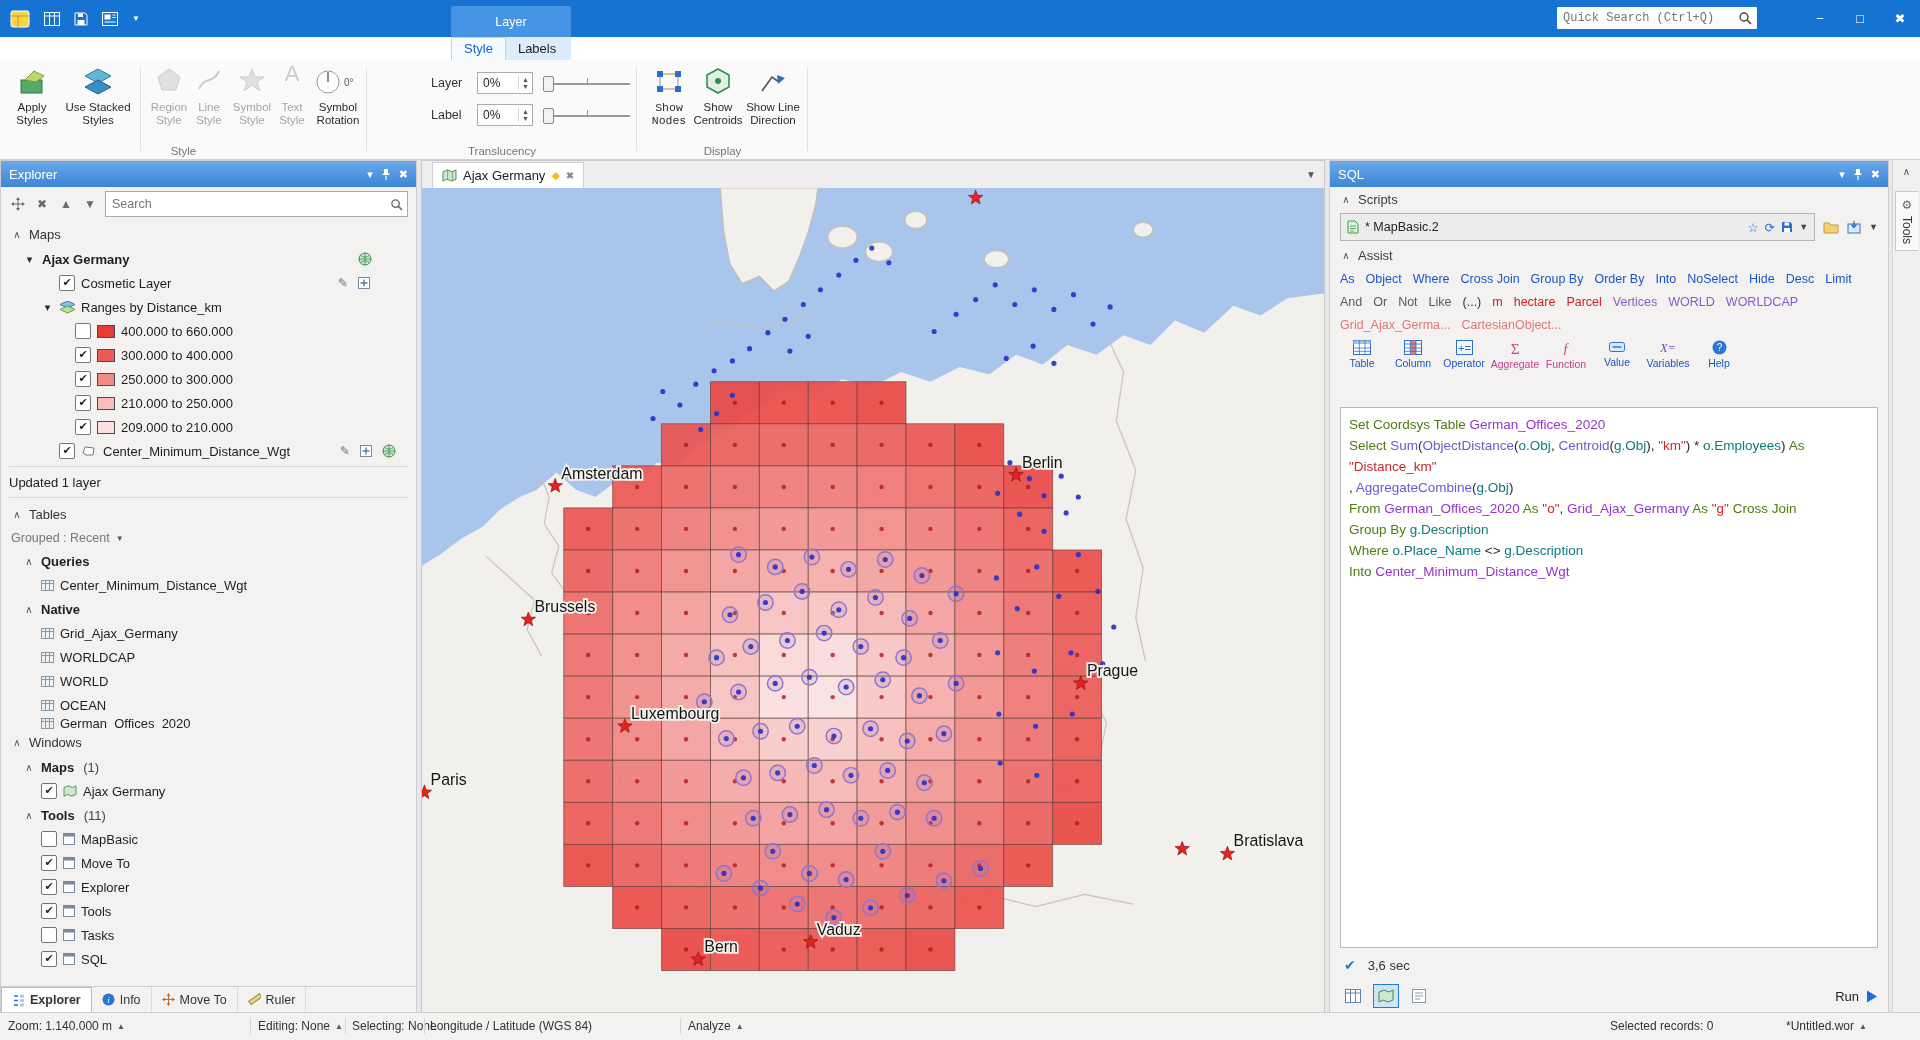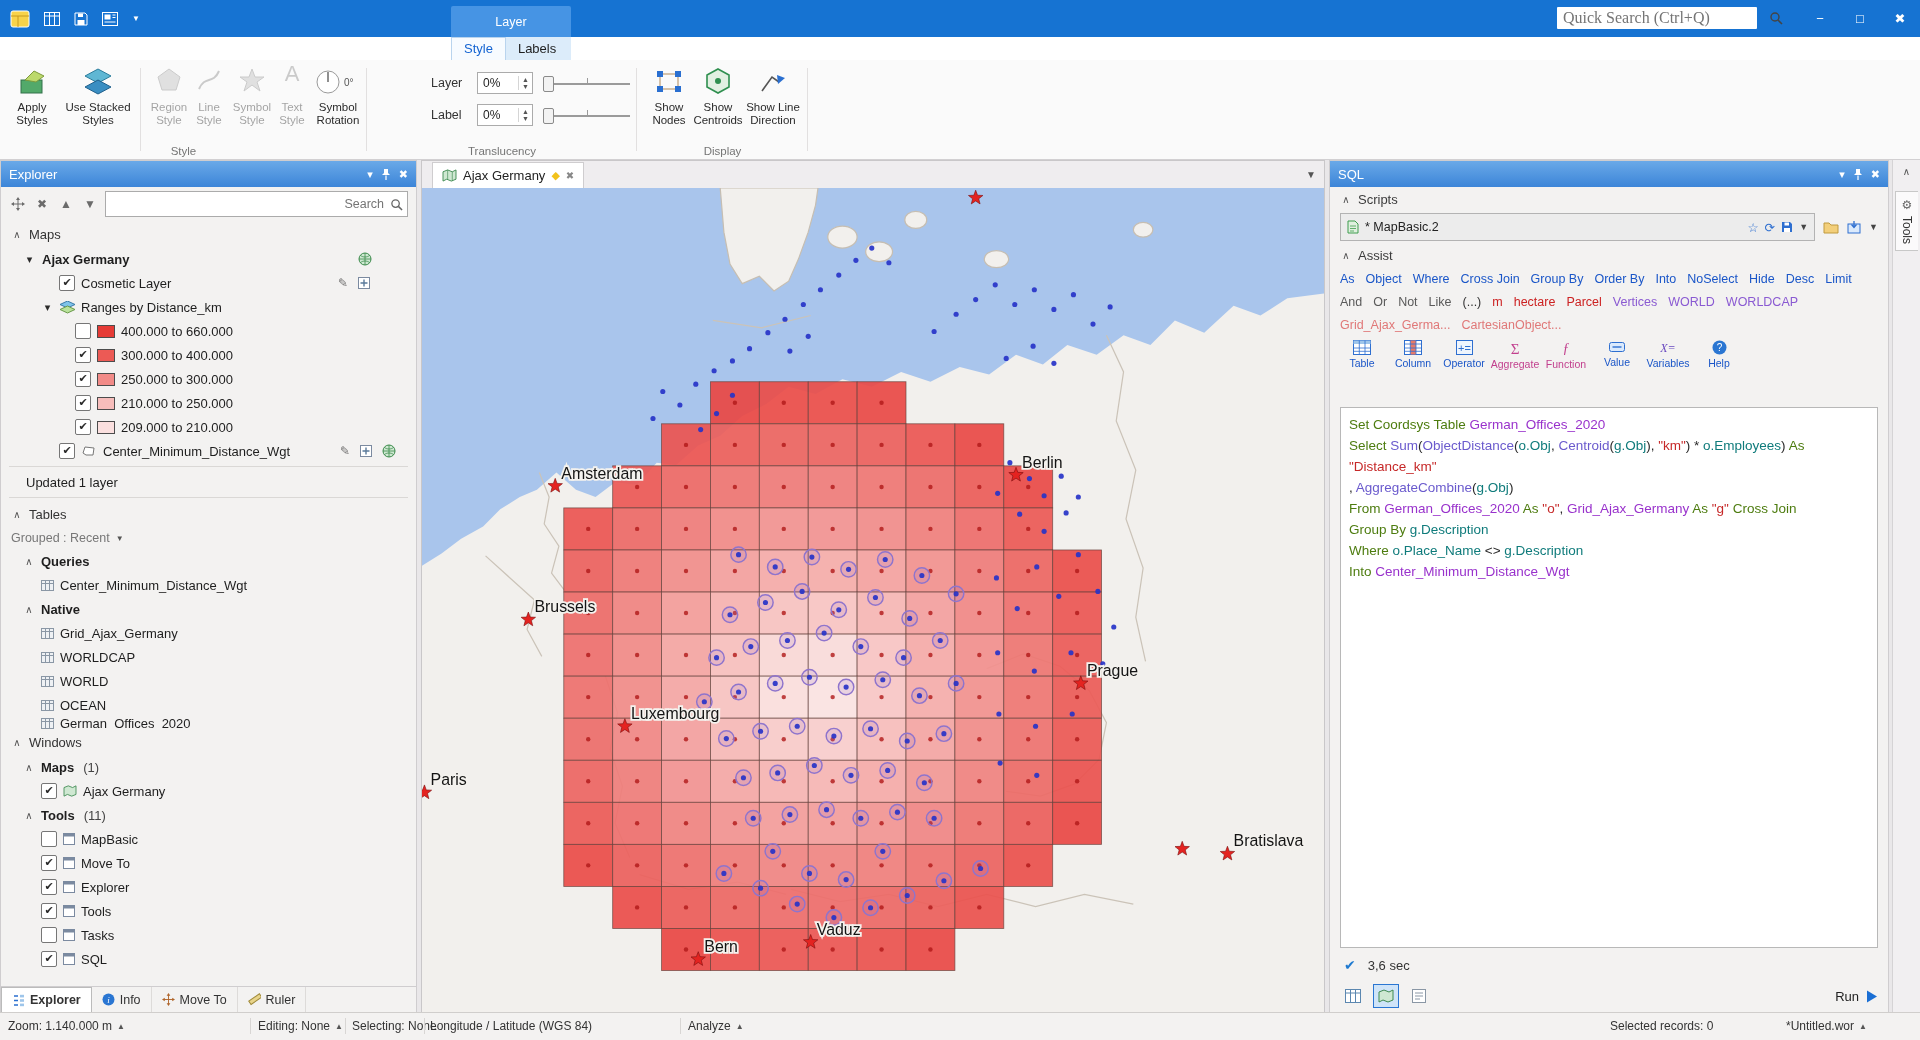--- a/index.html
+++ b/index.html
@@ -11,22 +11,22 @@
   
   #titlebar{position:absolute;left:0;top:0;width:100%;height:37px;background:#1673d2;color:#fff;}
   #qat{position:absolute;left:10px;top:0;height:37px;display:flex;align-items:center;gap:14px;}
   #qat .ic{color:#fff;}
   .ctx-hdr{position:absolute;left:451px;top:6px;width:120px;height:31px;background:#4694e4;
            display:flex;align-items:center;justify-content:center;font-size:12.5px;color:#fff;border-radius:2px 2px 0 0;}
   #title-text{position:absolute;left:1070px;top:0;width:360px;height:37px;display:flex;align-items:center;
               justify-content:center;font-size:13px;color:#fff;white-space:nowrap;}
   .qsearch{position:absolute;left:1557px;top:7px;width:200px;height:22px;background:#fff;border-radius:1px;
            display:flex;align-items:center;}
-  .qsearch input{flex:1;border:none;outline:none;font-size:16px;color:#444;padding:0 6px;background:transparent;
-                 font-family:Liberation Serif, serif;}
+  .qsearch input{flex:1;border:none;outline:none;font-size:12px;color:#444;padding:0 6px;background:transparent;
+                 font-family:Liberation Mono, monospace;}
   .mag{width:18px;height:18px;margin-right:3px;}
   #winbtns{position:absolute;right:0;top:0;height:37px;display:flex;}
   .wbtn{width:40px;height:37px;display:flex;align-items:center;justify-content:center;font-size:13px;color:#fff;}
 
   
   #tabrow{position:absolute;left:0;top:37px;width:100%;height:23px;background:#fff;}
   .ctx-strip{position:absolute;left:451px;top:0;width:120px;height:23px;background:#dcecfa;display:flex;}
   #ribbontabs{position:absolute;left:10px;top:0;height:23px;display:flex;}
   .rtab{padding:16px 13px;line-height:23px;font-size:13px;color:#262626;white-space:nowrap;}
   .rtab.pro{color:#cf4a26;font-weight:bold;}
@@ -57,21 +57,21 @@
          padding:0 8px;font-size:13px;}
   .phead .sp{flex:1;}
   .phead .ic{color:#fff;margin-left:8px;font-size:11px;}
 
   
   #explorer{left:0;width:417px;}
   #exp-toolbar{height:34px;display:flex;align-items:center;gap:6px;padding:0 8px;}
   #exp-toolbar .tbic{color:#6b6b6b;font-size:12px;width:18px;}
   .searchbox{flex:1;height:24px;background:#fff;border:1px solid #ababab;display:flex;align-items:center;}
   .searchbox input{flex:1;border:none;outline:none;font-size:12.5px;color:#555;padding:0 6px;background:transparent;
-                   font-family:"Liberation Sans","DejaVu Sans",sans-serif;text-align:right;}
+                   font-family:"Liberation Sans","DejaVu Sans",sans-serif;}
   #exp-rows{position:absolute;top:60px;bottom:25px;left:0;right:0;overflow:hidden;font-size:13px;color:#1e1e1e;}
   .xrow{display:flex;align-items:center;height:24px;gap:6px;white-space:nowrap;}
   .xrow.clip{height:12px;overflow:hidden;}
   .xsect{height:26px;font-size:13px;color:#333;}
   .sectchev{color:#555;font-size:10px;width:12px;text-align:center;}
   .twisty{color:#2b2b2b;font-size:11px;width:13px;text-align:center;}
   .cb{width:14px;height:14px;border:1px solid #767676;background:#fff;border-radius:2px;font-size:11px;line-height:13px;
       text-align:center;color:#2b2b2b;flex:0 0 auto;}
   .sw{width:16px;height:11px;border:1px solid #4c4c4c;flex:0 0 auto;}
   .rowic{margin-left:auto;display:flex;gap:10px;align-items:center;padding-right:46px;color:#6e6e6e;font-size:12px;}
@@ -291,21 +291,21 @@
             <span class="track"></span>
             <span class="tick"></span>
             <span class="thumb"></span>
           </span>
       </div>
       <div class="rsep"></div>
       <div class="rcaption">Translucency</div>
     </div>
 
     <div class="rgroup" style="left:637px;width:171px;">
-      <div class="bigbtn" style="left:10px;width:44px;">
+      <div class="bigbtn" style="left:10px;width:44px;font-family:Liberation Mono, monospace;">
         <span class="bicon ic">
           <svg width="28" height="28" viewBox="0 0 28 28">
               <rect x="5" y="7" width="18" height="15" fill="none" stroke="#b08a5a"></rect>
               <rect x="2" y="4" width="6" height="6" fill="#2a6fd0"></rect>
               <rect x="20" y="4" width="6" height="6" fill="#2a6fd0"></rect>
               <rect x="2" y="19" width="6" height="6" fill="#2a6fd0"></rect>
               <rect x="20" y="19" width="6" height="6" fill="#2a6fd0"></rect>
             </svg>
         </span>
         <span class="lbl">Show Nodes</span>
@@ -453,21 +453,21 @@
             </span>
             <span class="ic">
               <svg width="14" height="14" viewBox="0 0 14 14">
                 <circle cx="7" cy="7" r="6" fill="#cfe8d2" stroke="#3a8a4a"></circle>
                 <path d="M1,7 H13 M7,1 V13 M2.5,3.5 C5,5.5 9,5.5 11.5,3.5 M2.5,10.5 C5,8.5 9,8.5 11.5,10.5" stroke="#3a8a4a" fill="none" stroke-width="0.8"></path>
               </svg>
             </span>
           </span>
         </div>
         <div class="xdiv"></div>
-        <div class="xrow" style="padding-left:25px">
+        <div class="xrow" style="padding-left:8px">
           <span>Updated 1 layer</span>
         </div>
         <div class="xdiv"></div>
         <div class="xrow xsect" style="padding-left:10px">
           <span class="sectchev">∧</span>
           <span>Tables</span>
         </div>
         <div class="xrow xlink" style="padding-left:10px">
           <span>Grouped : Recent</span>
           <span class="darr">▼</span>

